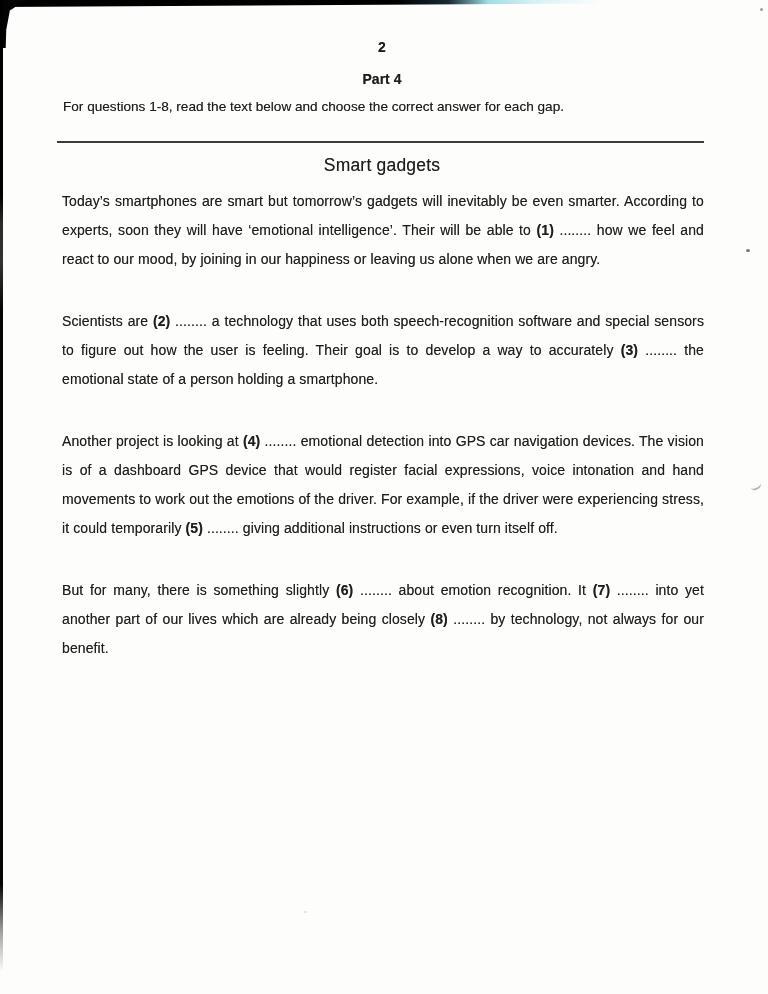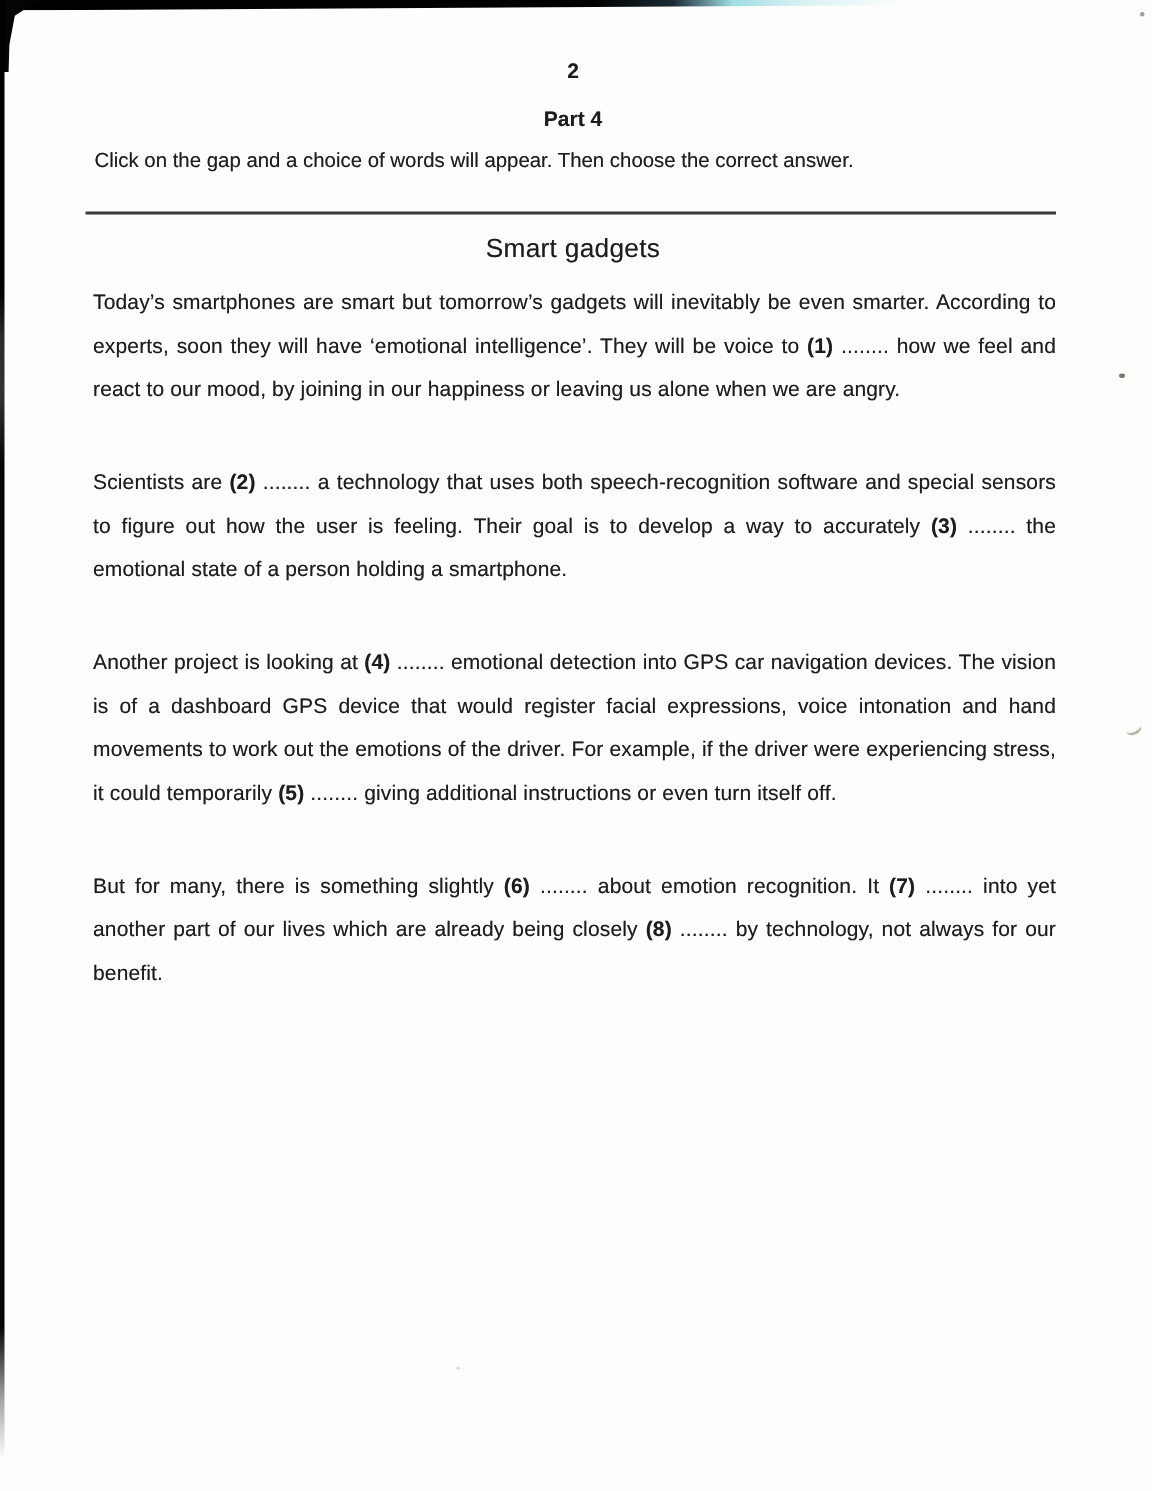--- a/index.html
+++ b/index.html
@@ -62,27 +62,27 @@
   <div class="scan-left-strip"></div>
   <div class="speck speck-a"></div>
   <div class="speck speck-b"></div>
   <div class="squiggle"></div>
   <div class="speck speck-c"></div>
 
   <div class="center-line page-number">2</div>
   <div class="center-line part-label">Part 4</div>
 
   <div class="instructions">
-    <div>Click on the gap and a choice of words will appear.  Then choose the correct answer.</div>
+    <div>For questions 1-8, read the text below and choose the correct answer for each gap.</div>
   </div>
 
   <div class="divider"></div>
 
   <div class="center-line passage-title">Smart gadgets</div>
 
   <div class="passage">
-      <p class="par"><span>Today’s smartphones are smart but tomorrow’s gadgets will inevitably be even smarter.  According to experts, soon they will have ‘emotional intelligence’.  They will be voice to </span><span class="gap"><b>(1)</b><span> ........</span></span><span> how we feel and react to our mood, by joining in our happiness or leaving us alone when we are angry.</span></p>
+      <p class="par"><span>Today’s smartphones are smart but tomorrow’s gadgets will inevitably be even smarter.  According to experts, soon they will have ‘emotional intelligence’.  Their will be able to </span><span class="gap"><b>(1)</b><span> ........</span></span><span> how we feel and react to our mood, by joining in our happiness or leaving us alone when we are angry.</span></p>
       <p class="par"><span>Scientists are </span><span class="gap"><b>(2)</b><span> ........</span></span><span> a technology that uses both speech-recognition software and special sensors to figure out how the user is feeling.  Their goal is to develop a way to accurately </span><span class="gap"><b>(3)</b><span> ........</span></span><span> the emotional state of a person holding a smartphone.</span></p>
       <p class="par"><span>Another project is looking at </span><span class="gap"><b>(4)</b><span> ........</span></span><span> emotional detection into GPS car navigation devices.  The vision is of a dashboard GPS device that would register facial expressions, voice intonation and hand movements to work out the emotions of the driver.  For example, if the driver were experiencing stress, it could temporarily </span><span class="gap"><b>(5)</b><span> ........</span></span><span> giving additional instructions or even turn itself off.</span></p>
       <p class="par"><span>But for many, there is something slightly </span><span class="gap"><b>(6)</b><span> ........</span></span><span> about emotion recognition.  It </span><span class="gap"><b>(7)</b><span> ........</span></span><span> into yet another part of our lives which are already being closely </span><span class="gap"><b>(8)</b><span> ........</span></span><span> by technology, not always for our benefit.</span></p>
     </div>
 
 </div>
 
 </body></html>

